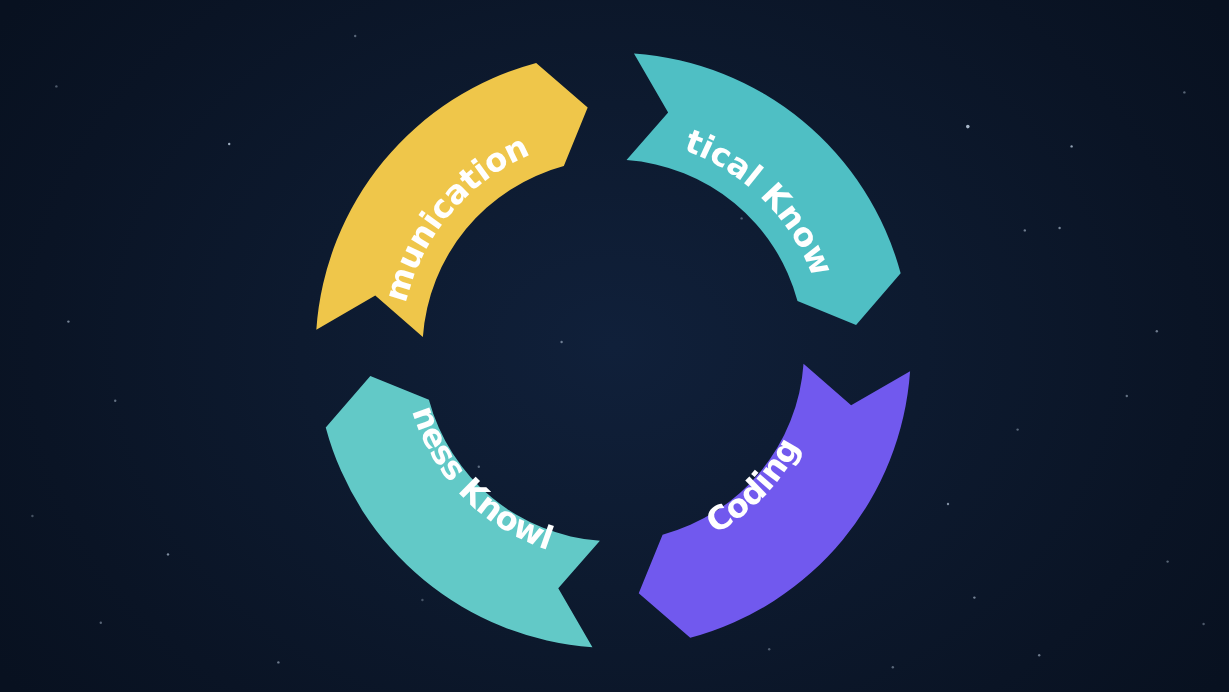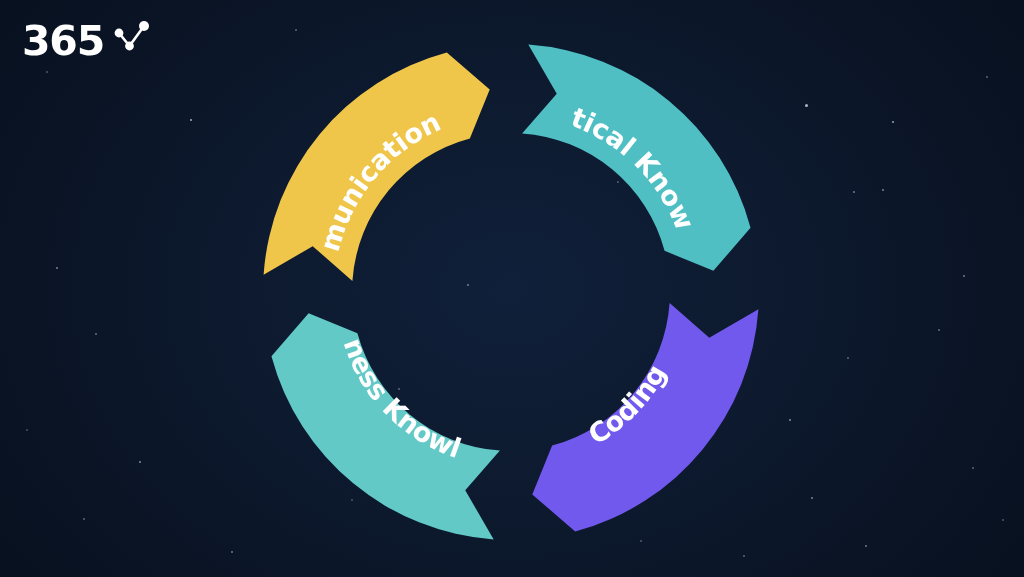--- a/index.html
+++ b/index.html
@@ -113,30 +113,20 @@
       <div class="star" style="left: 810.8px; top: 496.8px; width: 2.4px; height: 2.4px; opacity: 0.55; background: rgb(207, 224, 242);"></div>
       <div class="star" style="left: 864.9px; top: 544.9px; width: 2.2px; height: 2.2px; opacity: 0.5; background: rgb(207, 224, 242);"></div>
       <div class="star" style="left: 972px; top: 467px; width: 2px; height: 2px; opacity: 0.4; background: rgb(207, 224, 242);"></div>
       <div class="star" style="left: 1002px; top: 519px; width: 2px; height: 2px; opacity: 0.35; background: rgb(207, 224, 242);"></div>
       <div class="star" style="left: 743px; top: 555px; width: 2px; height: 2px; opacity: 0.4; background: rgb(207, 224, 242);"></div>
       <div class="star" style="left: 640px; top: 540px; width: 2px; height: 2px; opacity: 0.35; background: rgb(207, 224, 242);"></div>
       <div class="star" style="left: 351px; top: 499px; width: 2px; height: 2px; opacity: 0.3; background: rgb(207, 224, 242);"></div>
       <div class="star" style="left: 26px; top: 429px; width: 2px; height: 2px; opacity: 0.3; background: rgb(207, 224, 242);"></div>
     </div>
 
-  <div id="logo">
-    <span id="logo-word">365</span>
-    <svg id="logo-mark" width="46" height="46" viewBox="0 0 46 46">
-      <line x1="10" y1="17" x2="20.5" y2="30" stroke="#ffffff" stroke-width="2.6" stroke-linecap="round"></line>
-      <line x1="20.5" y1="30" x2="35" y2="10" stroke="#ffffff" stroke-width="2.6" stroke-linecap="round"></line>
-      <circle cx="10" cy="17" r="4.4" fill="#ffffff"></circle>
-      <circle cx="20.5" cy="30" r="4.4" fill="#ffffff"></circle>
-      <circle cx="35" cy="10" r="5.0" fill="#ffffff"></circle>
-    </svg>
-  </div>
 
   <div id="cycle-wrap">
     <svg id="cycle-svg" viewBox="0 0 1024 577">
       <defs id="label-paths">
           <path id="tp-0" d="M 337.91 239.08 A 181 181 0 0 1 452.07 120.86" fill="none"></path>
           <path id="tp-1" d="M 563.92 118.91 A 181 181 0 0 1 682.14 233.07" fill="none"></path>
           <path id="tp-2" d="M 569.93 463.14 A 181 181 0 0 0 684.09 344.92" fill="none"></path>
           <path id="tp-3" d="M 339.86 350.93 A 181 181 0 0 0 458.08 465.09" fill="none"></path>
         </defs>
       <g id="segments-group">

